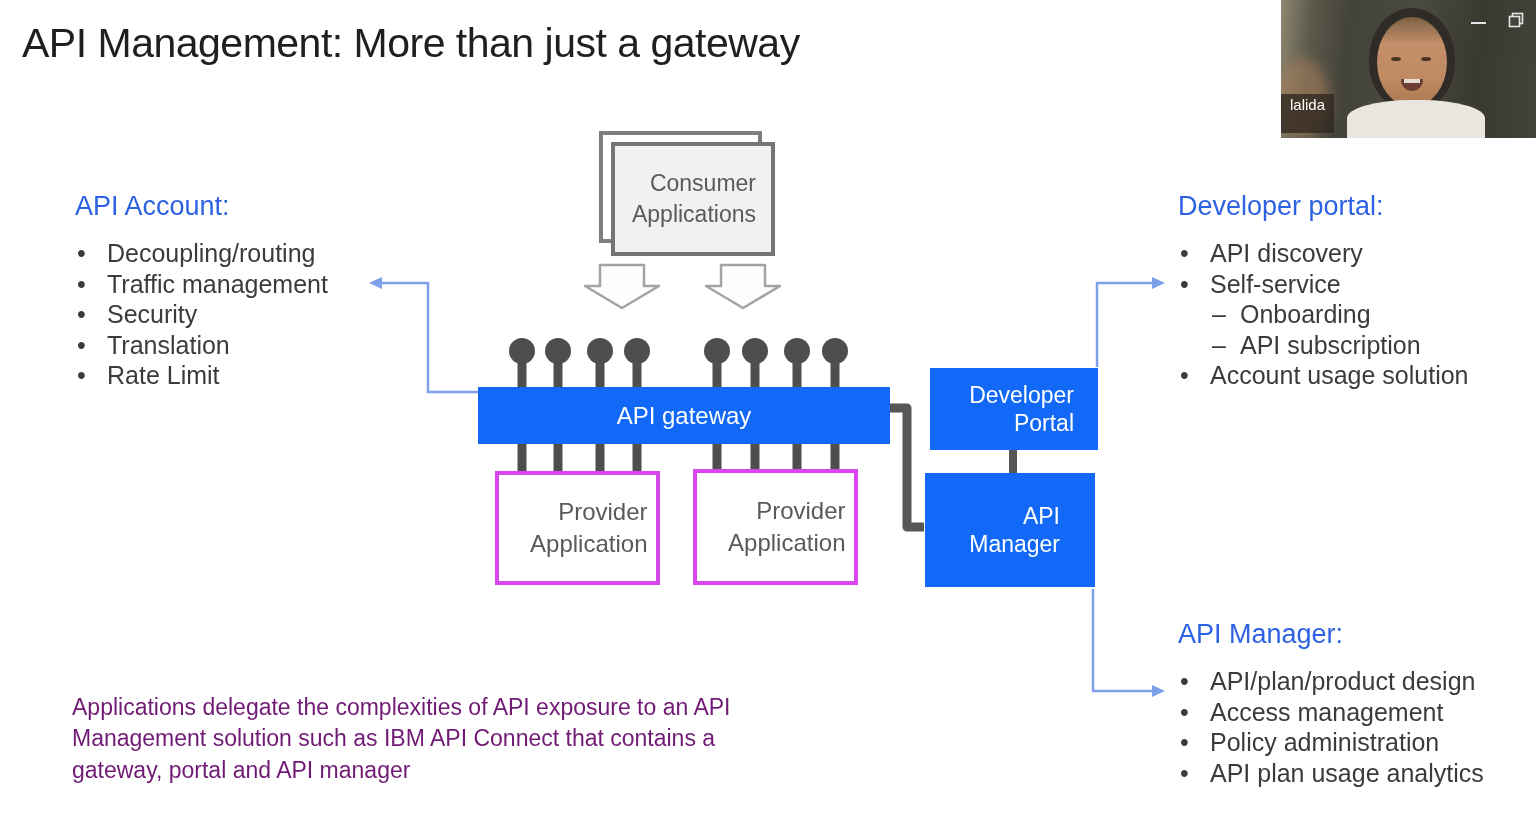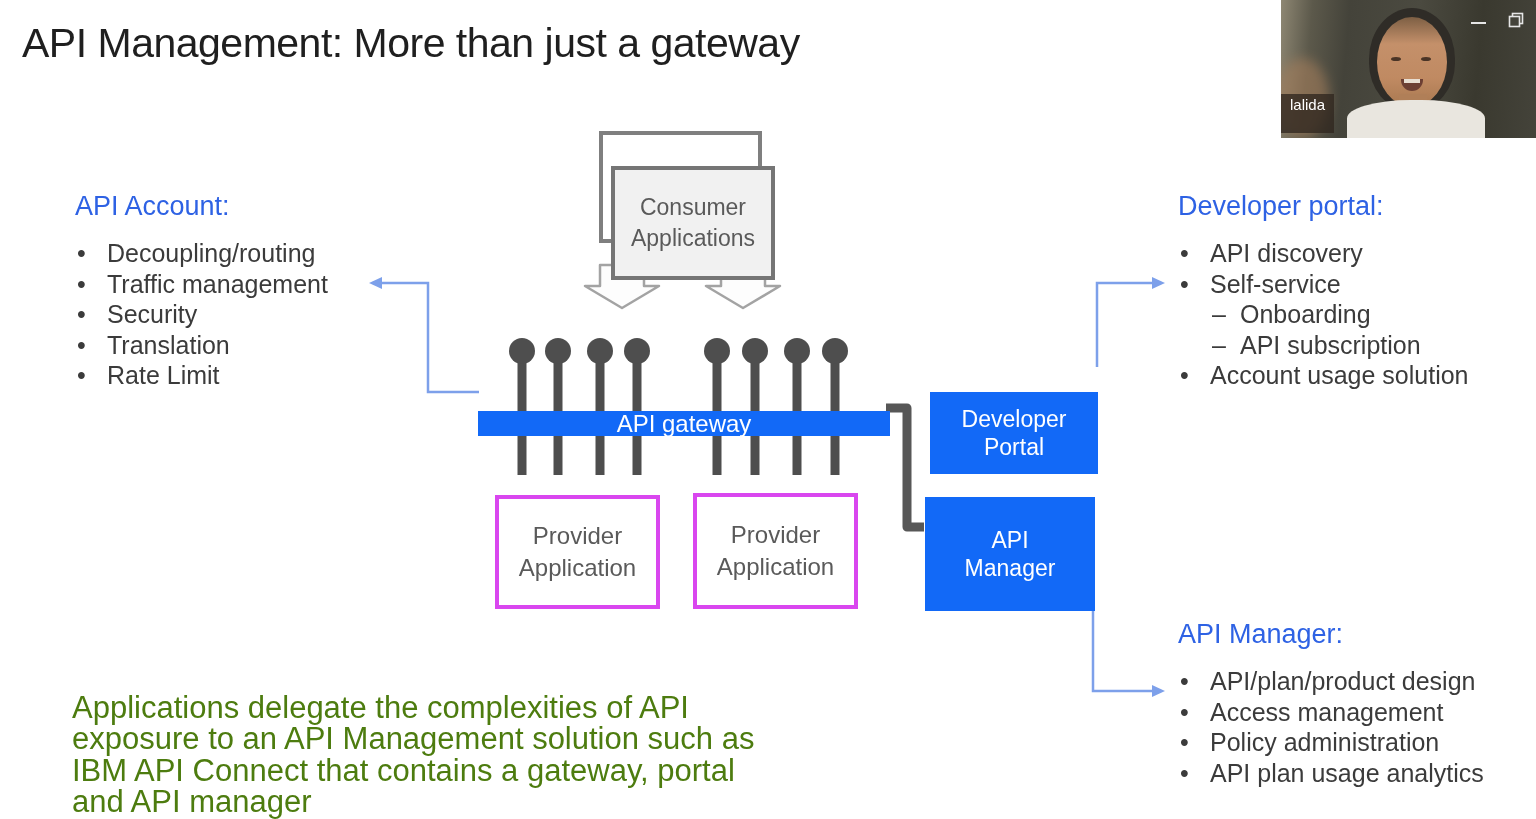--- a/index.html
+++ b/index.html
@@ -17,37 +17,37 @@
   .notes ul { list-style:none; margin-top:16px; }
   .notes li { position:relative; font-size:25px; color:#3b3b3b; line-height:30.6px; padding-left:32px; }
   .notes li.lv1::before { content:"•"; position:absolute; left:2px; color:#3b3b3b; }
   .notes li.lv2 { padding-left:62px; }
   .notes li.lv2::before { content:"–"; position:absolute; left:34px; color:#3b3b3b; }
   .notes-left { left:75px; top:191px; width:340px; }
   .notes-right-top { left:1178px; top:191px; width:350px; }
   .notes-right-bottom { left:1178px; top:619px; width:350px; }
 
   
-  .caption { position:absolute; left:72px; top:692px; width:700px; font-size:31px;
-             line-height:31.3px; color:#4d7c0f; }
+  .caption { position:absolute; left:72px; top:692px; width:700px; font-size:23px;
+             line-height:31.3px; color:#701a75; }
 
   
   .connector-svg { position:absolute; left:0; top:0; z-index:1; }
   .dg-box { position:absolute; display:flex; align-items:center; justify-content:center;
-            text-align:center; z-index:2;margin-top:24px; }
+            text-align:right; z-index:2; }
   .gray-box { background:#ffffff; border:4px solid #d946ef; color:#5a5a5a; }
   .blue-box { background:#1269f7; color:#ffffff; }
 
   .consumer-back  { left:599px; top:131px; width:163px; height:112px; background:#ffffff;
                     border:4px solid #7f7f7f; position:absolute; z-index:2; }
   .consumer-front { left:611px; top:142px; width:164px; height:114px; background:#f1f1f1;
                     border:4px solid #757575; z-index:3; }
   .consumer-front span { display:inline-block; width:126px; font-size:23px; line-height:31px; color:#5a5a5a; }
 
-  .gateway-bar { left:478px; top:387px; width:412px; height:25px; font-size:24px; z-index:3; }
+  .gateway-bar { left:478px; top:387px; width:412px; height:57px; font-size:24px; z-index:3; }
   .provider-left  { left:495px; top:471px; width:165px; height:114px; }
   .provider-right { left:693px; top:469px; width:165px; height:116px; }
   .provider-left span, .provider-right span { display:inline-block; width:140px; font-size:24px; line-height:32px; }
 
   .dev-portal  { left:930px; top:368px; width:168px; height:82px; }
   .dev-portal span { display:inline-block; width:120px; font-size:23px; line-height:28px; }
   .api-manager { left:925px; top:473px; width:170px; height:114px; }
   .api-manager span { display:inline-block; width:100px; font-size:23px; line-height:28px; }
 
   

